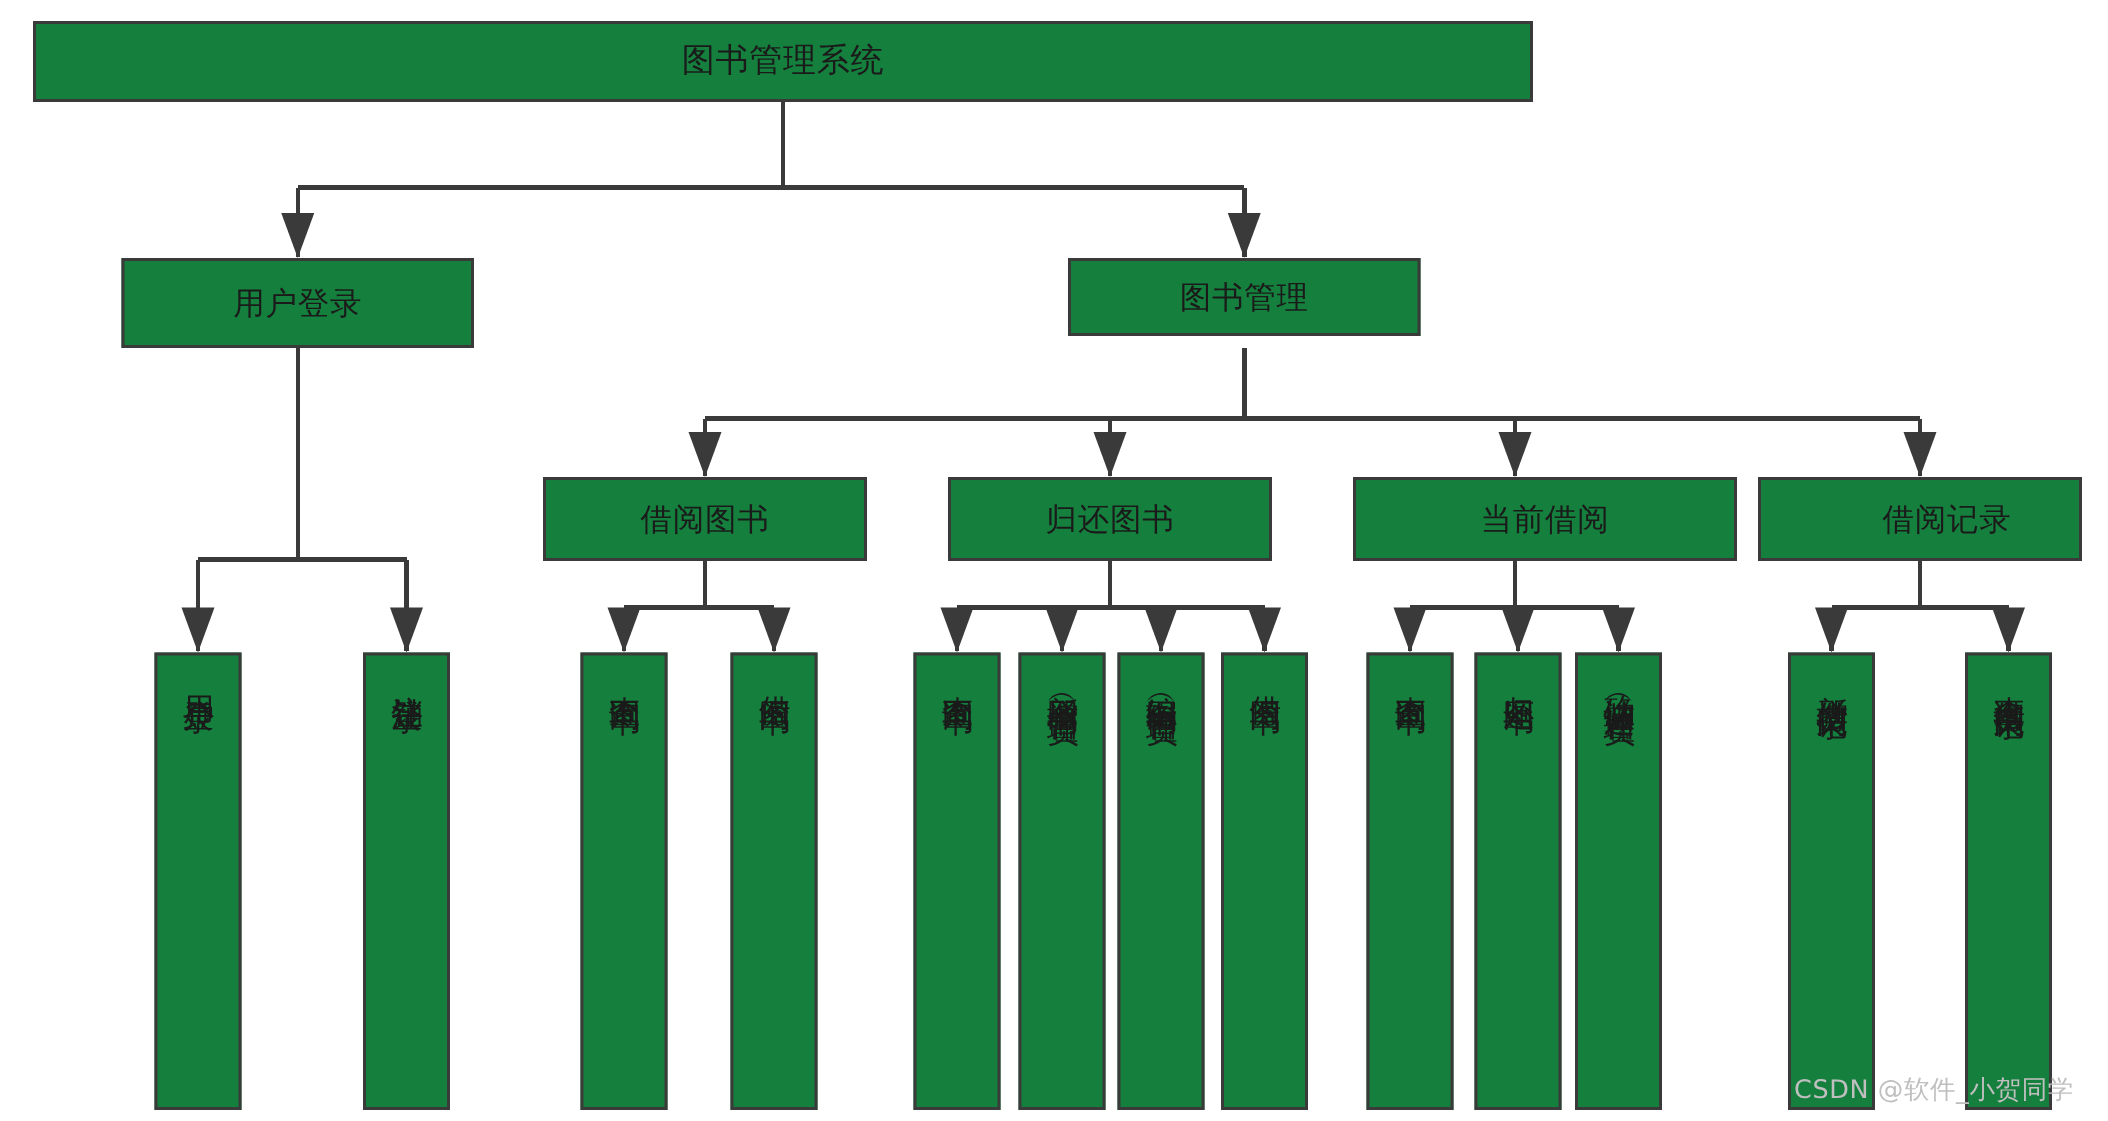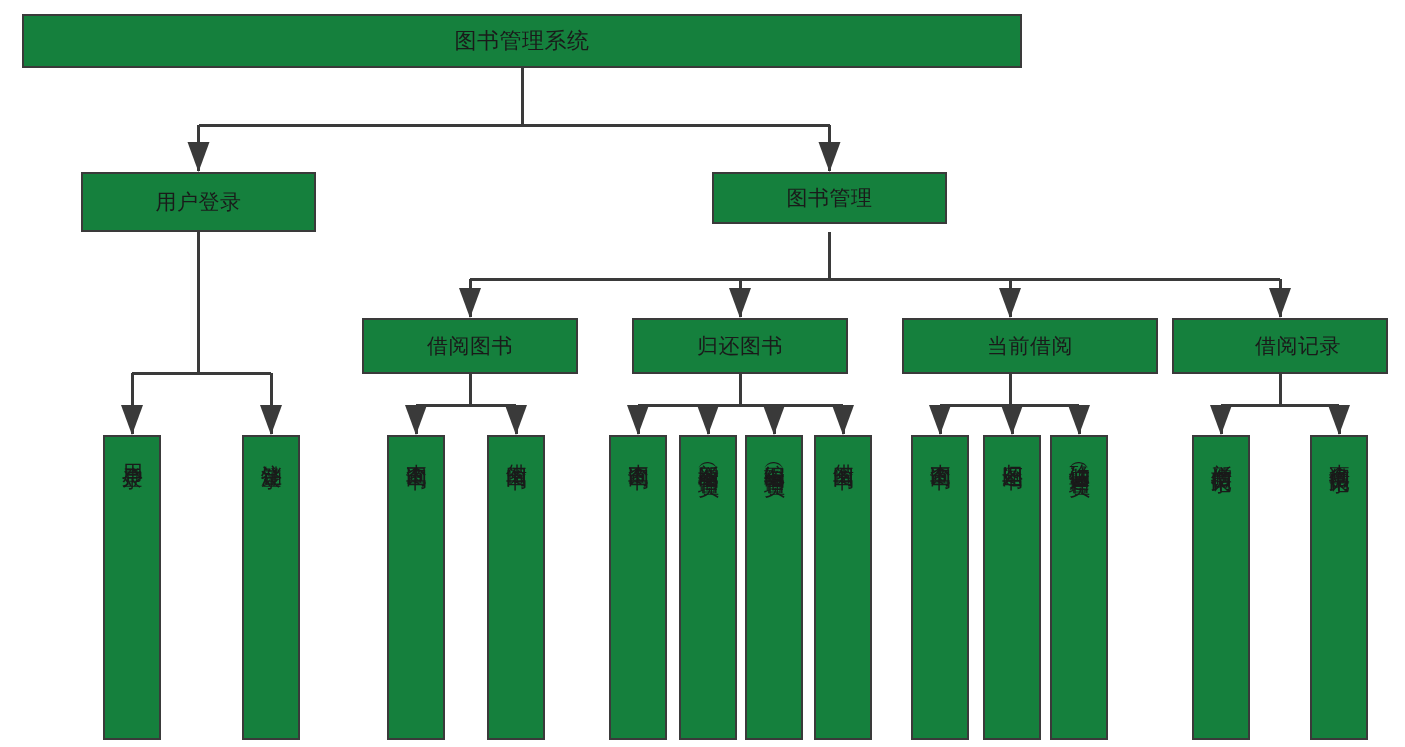--- a/index.html
+++ b/index.html
@@ -185,13 +185,14 @@
       <div class="node vert" style="left: 1050px; top: 435px; width: 58px; height: 305px;">
         <span class="node-label">确认归还（管理员）</span>
       </div>
       <div class="node vert" style="left: 1192px; top: 435px; width: 58px; height: 305px;">
         <span class="node-label">新增借阅记录</span>
       </div>
       <div class="node vert" style="left: 1310px; top: 435px; width: 58px; height: 305px;">
         <span class="node-label">查询借阅记录</span>
       </div>
     </div>
+  <div class="watermark" style="left: 1196px; top: 715px;">CSDN @软件_小贺同学</div>
 </div>
 
 </body></html>

